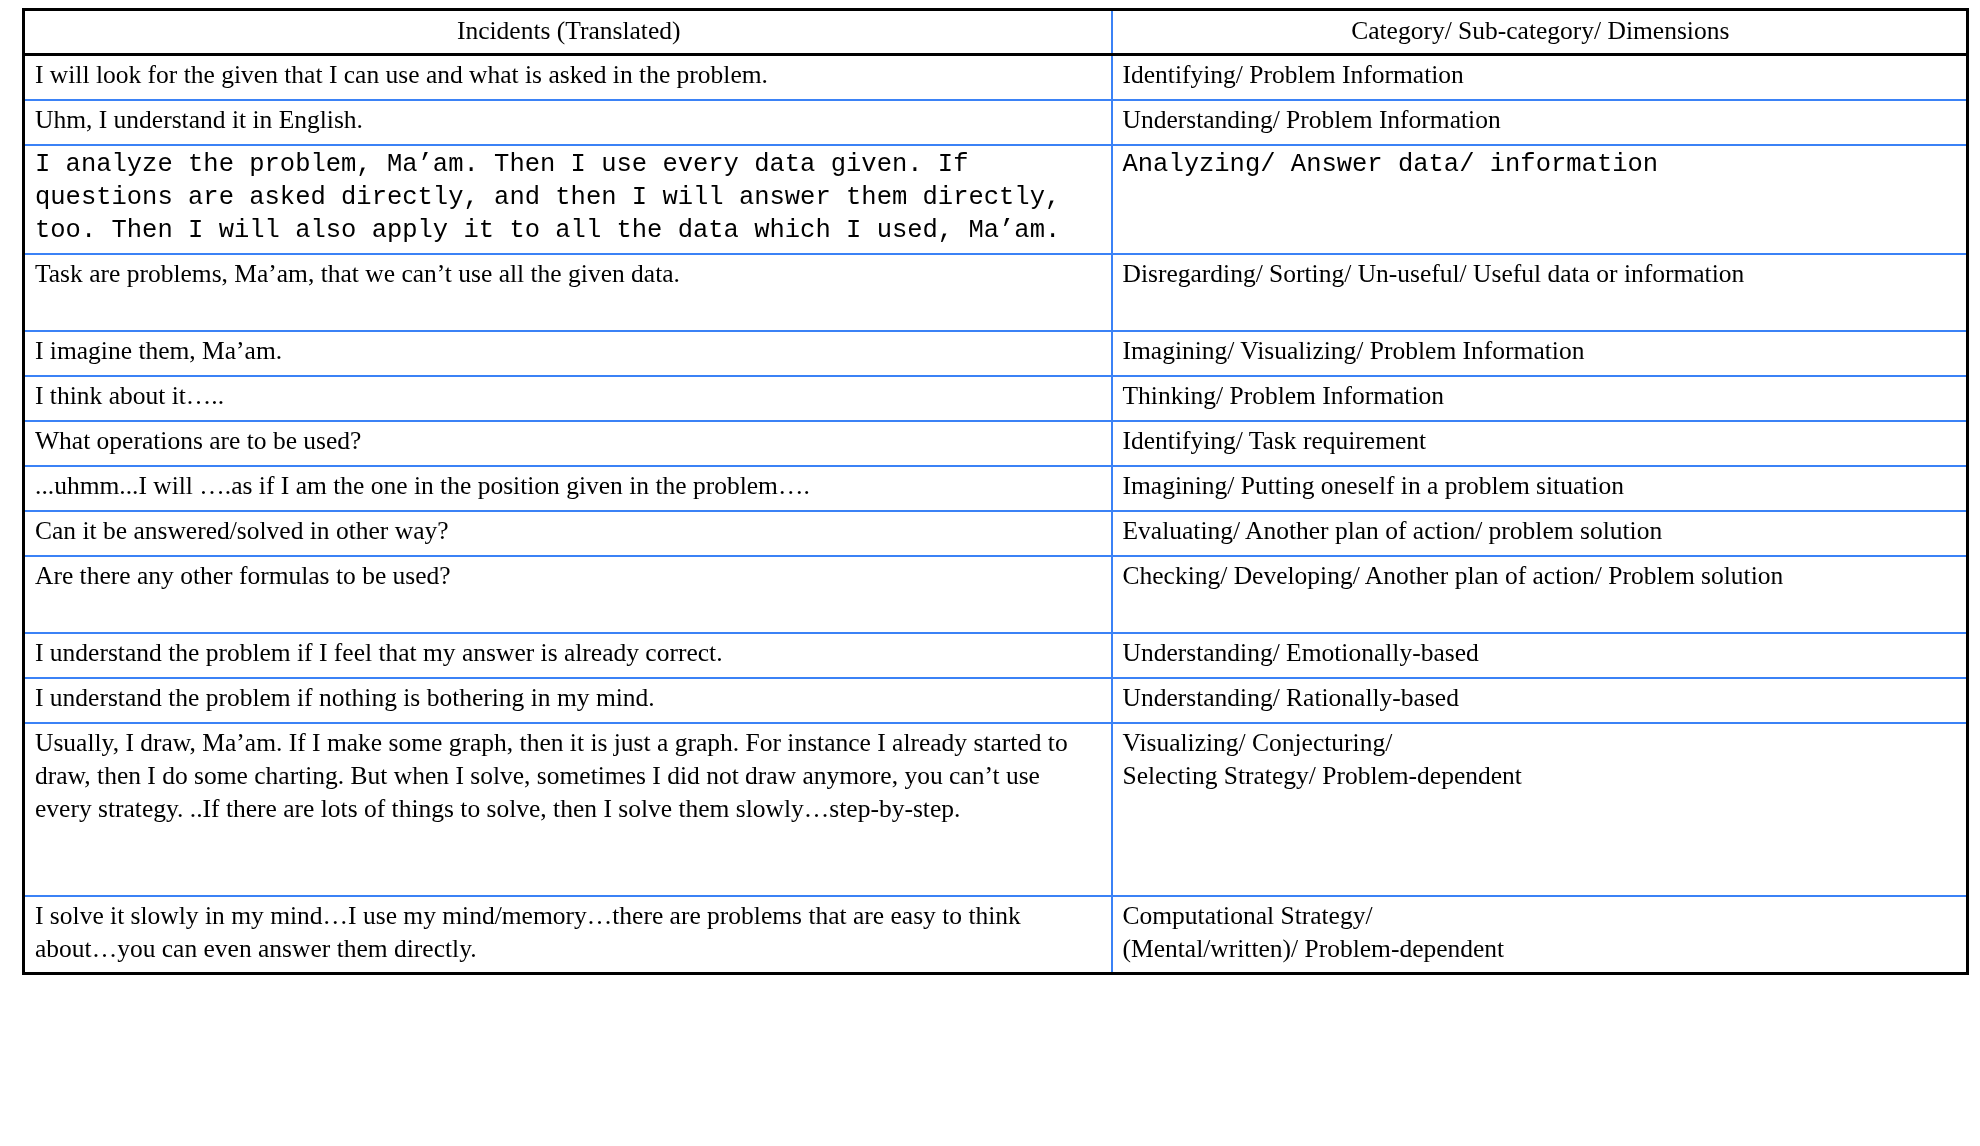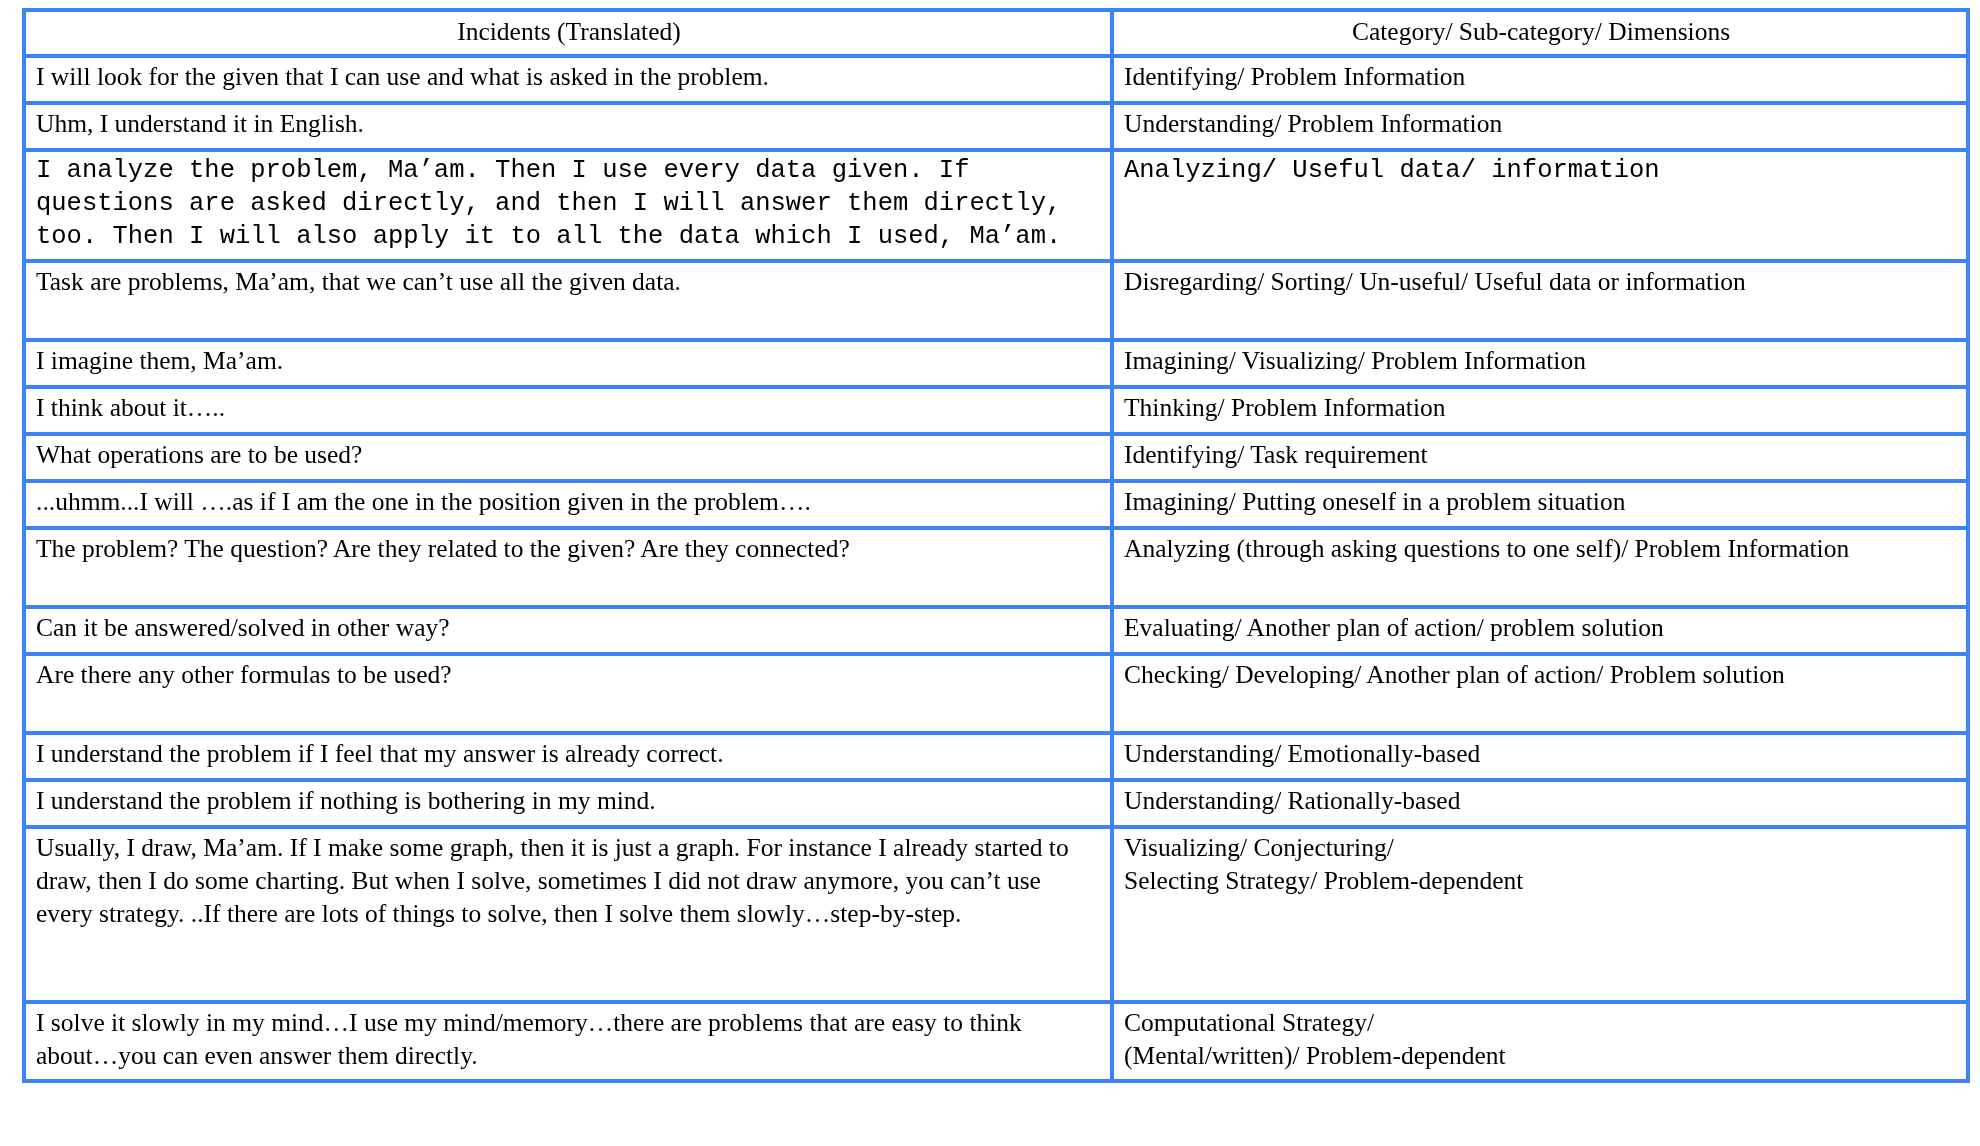--- a/index.html
+++ b/index.html
@@ -25,21 +25,21 @@
     border-collapse: collapse;
     width: 1944px;
     table-layout: fixed;
     border: 3px solid #000;
   }
   table.incidents-table col.col-incident { width: 1088px; }
   table.incidents-table col.col-category { width: 856px; }
 
   table.incidents-table th,
   table.incidents-table td {
-    border: 4px solid #3b82f6;
+    border: 2px solid #3b82f6;
     vertical-align: top;
     font-size: 25.5px;
     line-height: 1.29;
     padding: 3px 8px 4px 10px;
     font-weight: normal;
   }
   table.incidents-table thead th {
     text-align: center;
     padding-top: 4px;
     padding-bottom: 5px;
@@ -89,21 +89,21 @@
           </td>
           <td>
             <span class="cell-text">Understanding/ Problem Information</span>
           </td>
         </tr>
         <tr class="h-3" data-rh="3">
           <td>
             <span class="cell-text">I analyze the problem, Ma’am. Then I use every data given. If questions are asked directly, and then I will answer them directly, too. Then I will also apply it to all the data which I used, Ma’am.</span>
           </td>
           <td>
-            <span class="cell-text">Analyzing/ Useful data/ information</span>
+            <span class="cell-text">Analyzing/ Answer data/ information</span>
           </td>
         </tr>
         <tr class="h-2" data-rh="2">
           <td>
             <span class="cell-text">Task are problems, Ma’am, that we can’t use all the given data.</span>
           </td>
           <td>
             <span class="cell-text">Disregarding/ Sorting/ Un-useful/ Useful data or information</span>
           </td>
         </tr>
@@ -130,28 +130,20 @@
           <td>
             <span class="cell-text">Identifying/ Task requirement</span>
           </td>
         </tr>
         <tr class="h-1" data-rh="1">
           <td>
             <span class="cell-text">...uhmm...I will ….as if I am the one in the position given in the problem….</span>
           </td>
           <td>
             <span class="cell-text">Imagining/ Putting oneself in a problem situation</span>
-          </td>
-        </tr>
-        <tr class="h-2" data-rh="2">
-          <td>
-            <span class="cell-text">The problem? The question? Are they related to the given? Are they connected?</span>
-          </td>
-          <td>
-            <span class="cell-text">Analyzing (through asking questions to one self)/ Problem Information</span>
           </td>
         </tr>
         <tr class="h-1" data-rh="1">
           <td>
             <span class="cell-text">Can it be answered/solved in other way?</span>
           </td>
           <td>
             <span class="cell-text">Evaluating/ Another plan of action/ problem solution</span>
           </td>
         </tr>

